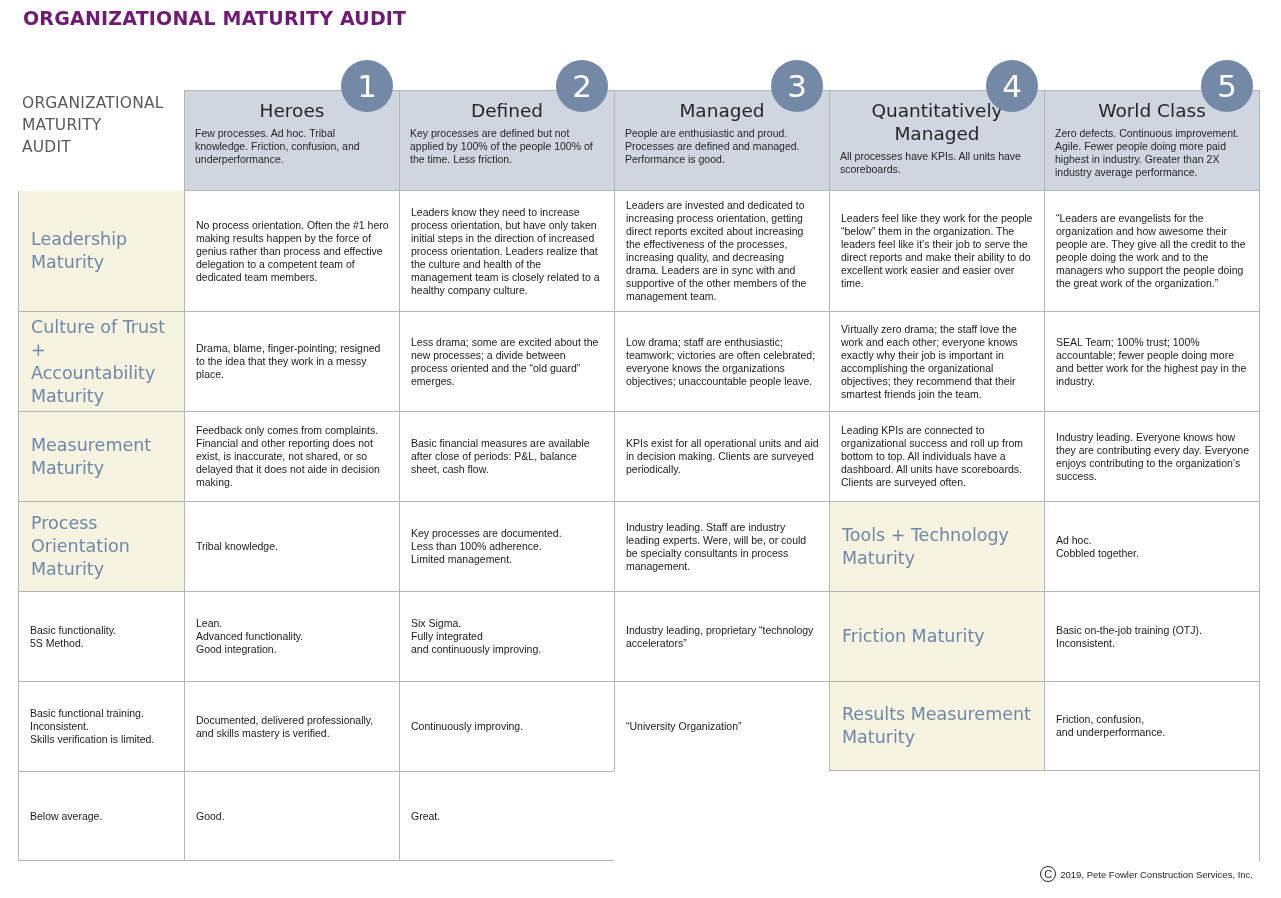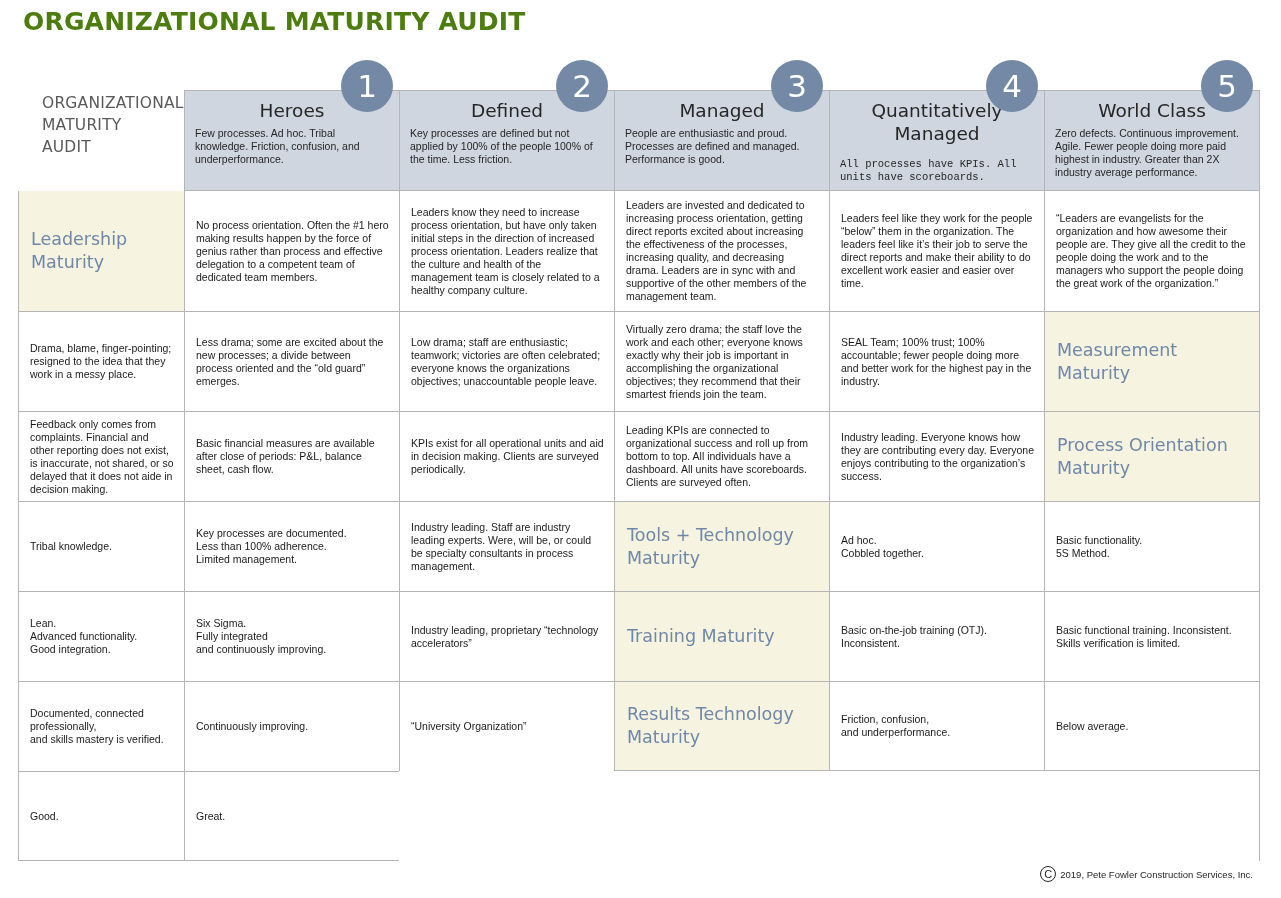--- a/index.html
+++ b/index.html
@@ -2,27 +2,27 @@
 <html><head>
 <meta charset="utf-8">
 <style>
   * { box-sizing: border-box; margin: 0; padding: 0; }
   html, body { width: 1281px; height: 898px; background: #ffffff; overflow: hidden; }
   body { font-family: "Liberation Sans", "DejaVu Sans", sans-serif; color: #1a1a1a; position: relative; }
 
   .page-title {
     position: absolute; left: 23px; top: 7px;
     font-family: "DejaVu Sans", sans-serif; font-weight: bold;
-    font-size: 25px; letter-spacing: 0.2px; color: #4d7c0f;
+    font-size: 19px; letter-spacing: 0.2px; color: #701a75;
   }
 
   .corner-label {
     position: absolute; left: 22px; top: 92px; width: 160px;
     font-family: "DejaVu Sans", sans-serif;
-    font-size: 15.5px; line-height: 22px; color: #595959; letter-spacing: 0.2px; margin-left: 20px;
+    font-size: 15.5px; line-height: 22px; color: #595959; letter-spacing: 0.2px;
   }
 
   .grid {
     position: absolute; left: 18px; top: 90px;
     display: grid;
     grid-template-columns: 166px 215px 215px 215px 215px 215px;
     grid-template-rows: 101px 120px 100px 90px 90px 90px 90px 90px;
     border-right: 1px solid #b5b5b5;
   }
 
@@ -36,21 +36,21 @@
     display: flex; flex-direction: column;
   }
   .hcell .lvl-title {
     font-family: "DejaVu Sans", sans-serif;
     font-size: 18.5px; line-height: 23px; color: #262626; text-align: center;
     margin-bottom: 5px;
   }
   .hcell .lvl-desc {
     font-size: 10.5px; line-height: 13px; color: #262626;
   }
-  .hcell.tall .lvl-desc { margin-top: 8px; font-family: Liberation Mono, monospace; }
+  .hcell.tall .lvl-desc { margin-top: 0; }
   .hcell-empty { border: none; background: transparent; }
 
   .badge {
     position: absolute; width: 52px; height: 52px; border-radius: 50%;
     background: #7389a5; color: #ffffff;
     font-family: "DejaVu Sans", sans-serif; font-size: 31px;
     display: flex; align-items: center; justify-content: center;
     top: -31px; right: 6px;
   }
 
@@ -126,20 +126,21 @@
     <div class="lvl-desc">Zero defects. Continuous improvement. Agile. Fewer people doing more paid highest in industry. Greater than 2X industry average performance.</div>
   </div>
 
   <div class="rlabel first">Leadership Maturity</div>
   <div class="dcell first">No process orientation. Often the #1 hero making results happen by the force of genius rather than process and effective delegation to a competent team of dedicated team members.</div>
   <div class="dcell first">Leaders know they need to increase process orientation, but have only taken initial steps in the direction of increased process orientation. Leaders realize that the culture and health of the management team is closely related to a healthy company culture.</div>
   <div class="dcell first">Leaders are invested and dedicated to increasing process orientation, getting direct reports excited about increasing the effectiveness of the processes, increasing quality, and decreasing drama. Leaders are in sync with and supportive of the other members of the management team.</div>
   <div class="dcell first">Leaders feel like they work for the people “below” them in the organization. The leaders feel like it’s their job to serve the direct reports and make their ability to do excellent work easier and easier over time.</div>
   <div class="dcell first">“Leaders are evangelists for the organization and how awesome their people are. They give all the credit to the people doing the work and to the managers who support the people doing the great work of the organization.”</div>
 
+  <div class="rlabel">Culture of Trust + Accountability Maturity</div>
   <div class="dcell">Drama, blame, finger-pointing; resigned to the idea that they work in a messy place.</div>
   <div class="dcell">Less drama; some are excited about the new processes; a divide between process oriented and the “old guard” emerges.</div>
   <div class="dcell">Low drama; staff are enthusiastic; teamwork; victories are often celebrated; everyone knows the organizations objectives; unaccountable people leave.</div>
   <div class="dcell">Virtually zero drama; the staff love the work and each other; everyone knows exactly why their job is important in accomplishing the organizational objectives; they recommend that their smartest friends join the team.</div>
   <div class="dcell">SEAL Team; 100% trust; 100% accountable; fewer people doing more and better work for the highest pay in the industry.</div>
 
   <div class="rlabel">Measurement Maturity</div>
   <div class="dcell">Feedback only comes from complaints. Financial and other reporting does not exist, is inaccurate, not shared, or so delayed that it does not aide in decision making.</div>
   <div class="dcell">Basic financial measures are available after close of periods: P&amp;L, balance sheet, cash flow.</div>
   <div class="dcell">KPIs exist for all operational units and aid in decision making. Clients are surveyed periodically.</div>
@@ -159,31 +160,31 @@
   <div class="dcell">Basic functionality.
 5S Method.</div>
   <div class="dcell">Lean.
 Advanced functionality.
 Good integration.</div>
   <div class="dcell">Six Sigma.
 Fully integrated
 and continuously improving.</div>
   <div class="dcell">Industry leading, proprietary “technology accelerators”</div>
 
-  <div class="rlabel">Training Maturity</div>
+  <div class="rlabel">Friction Maturity</div>
   <div class="dcell">Basic on-the-job training (OTJ).
 Inconsistent.</div>
   <div class="dcell">Basic functional training. Inconsistent.
 Skills verification is limited.</div>
-  <div class="dcell">Documented, connected professionally,
+  <div class="dcell">Documented, delivered professionally,
 and skills mastery is verified.</div>
   <div class="dcell">Continuously improving.</div>
   <div class="dcell">“University Organization”</div>
 
-  <div class="rlabel last">Results Technology Maturity</div>
+  <div class="rlabel last">Results Measurement Maturity</div>
   <div class="dcell last">Friction, confusion,
 and underperformance.</div>
   <div class="dcell last">Below average.</div>
   <div class="dcell last">Good.</div>
   <div class="dcell last">Great.</div>
 </div>
 
 <div class="copyright">
   <span class="copy-icon">C</span>
   <span>2019, Pete Fowler Construction Services, Inc.</span>

